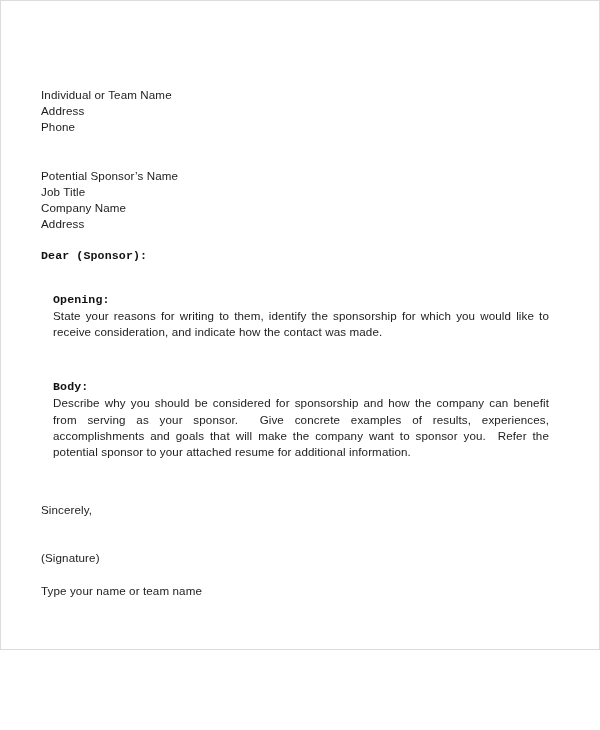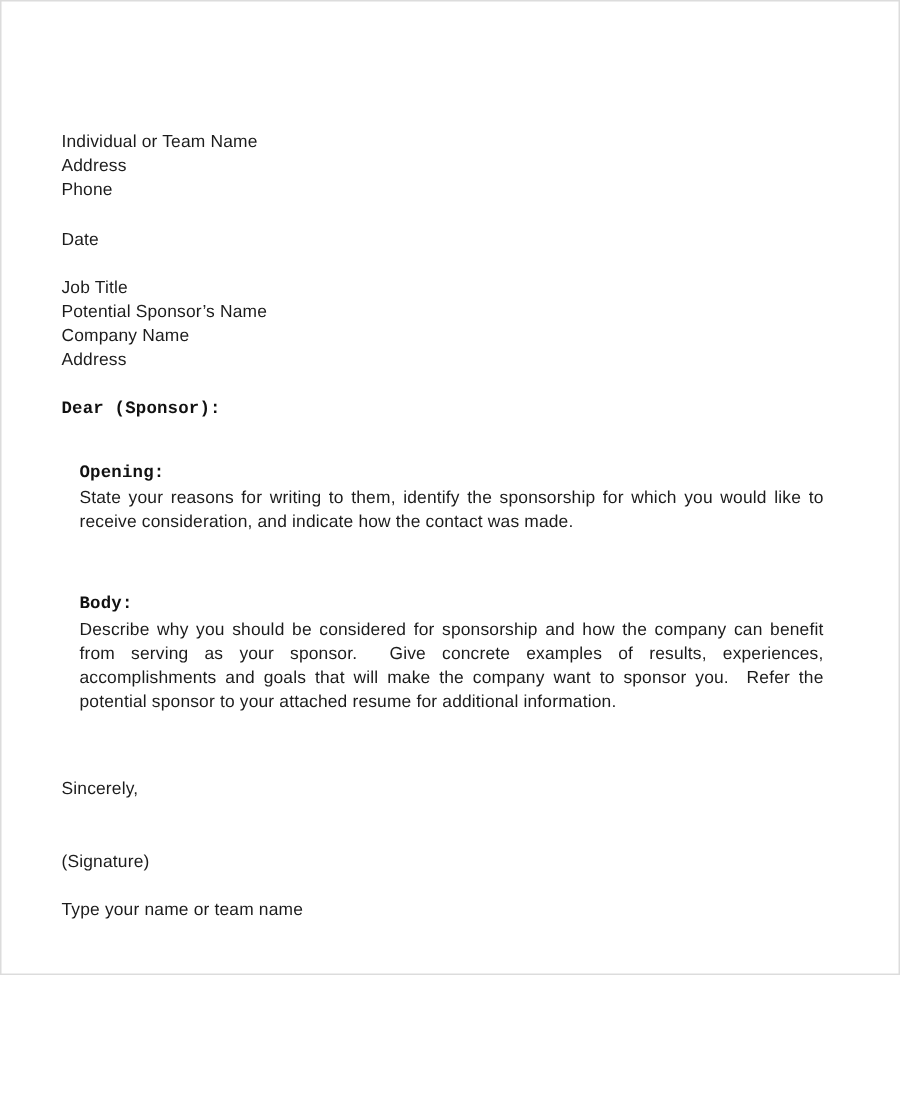--- a/index.html
+++ b/index.html
@@ -64,29 +64,26 @@
   <div class="letter">
 
     <div class="block">
       <div class="line">Individual or Team Name</div>
       <div class="line">Address</div>
       <div class="line">Phone</div>
     </div>
 
     <div class="gap-1"></div>
 
-    <div class="block">
-      <div class="line">Date</div>
-    </div>
 
     <div class="gap-1"></div>
 
     <div class="block">
+      <div class="line">Potential Sponsor’s Name</div>
       <div class="line">Job Title</div>
-      <div class="line">Potential Sponsor’s Name</div>
       <div class="line">Company Name</div>
       <div class="line">Address</div>
     </div>
 
     <div class="gap-1"></div>
 
     <div class="block">
       <div class="line heading">Dear (Sponsor):</div>
     </div>
 

